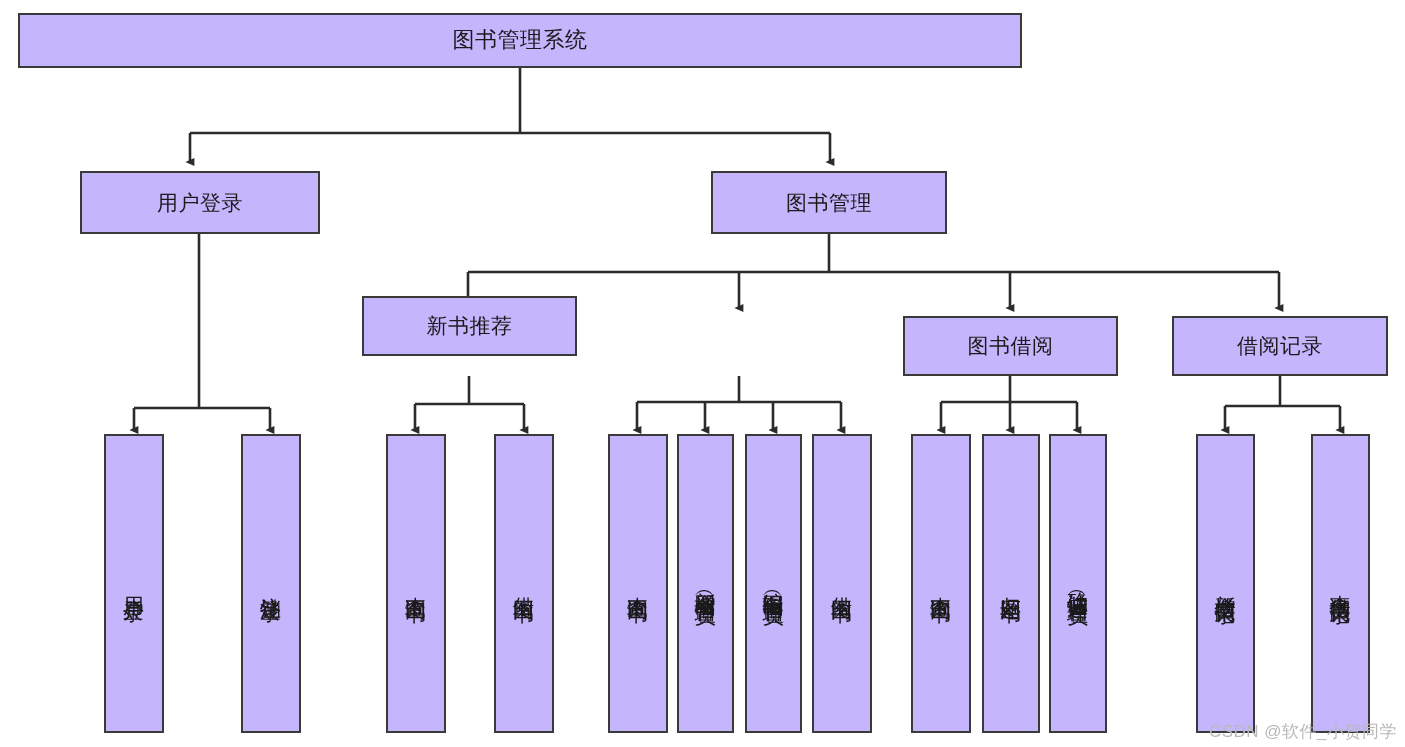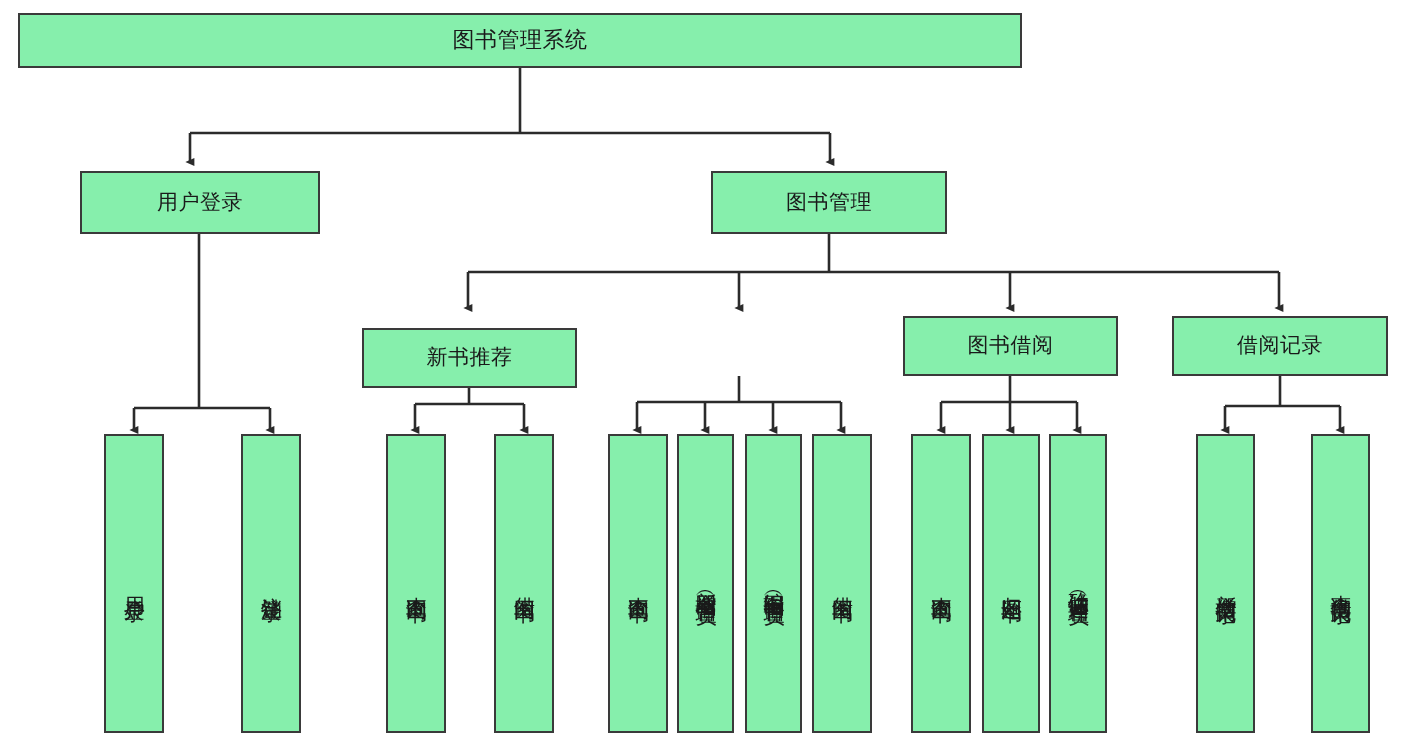--- a/index.html
+++ b/index.html
@@ -22,27 +22,26 @@
   svg.edges {
     position: absolute;
     left: 0;
     top: 0;
     width: 1405px;
     height: 747px;
   }
   .node {
     position: absolute;
     box-sizing: border-box;
-    background: #86efac;
+    background: #c4b5fd;
     border: 2.5px solid #3a3a3a;
     display: flex;
     align-items: center;
     justify-content: center;
     color: #1a1a1a;
-    font-family: Liberation Serif, serif;
   }
   .node .label {
     display: block;
     text-align: center;
     line-height: 1.22;
     letter-spacing: 0.5px;
   }
   .node.horizontal .label {
     writing-mode: horizontal-tb;
     font-size: 21px;
@@ -130,21 +129,21 @@
   </div>
 
   <div class="node horizontal" style="left:80px; top:171px; width:240px; height:63px;">
     <span class="label">用户登录</span>
   </div>
 
   <div class="node horizontal" style="left:711px; top:171px; width:236px; height:63px;justify-content:center;">
     <span class="label">图书管理</span>
   </div>
 
-  <div class="node horizontal" style="left:362px; top:328px; width:215px; height:60px;">
+  <div class="node horizontal" style="left:362px; top:296px; width:215px; height:60px;">
     <span class="label">新书推荐</span>
   </div>
 
 
   <div class="node horizontal" style="left:903px; top:316px; width:215px; height:60px;">
     <span class="label">图书借阅</span>
   </div>
 
   <div class="node horizontal" style="left:1172px; top:316px; width:216px; height:60px;justify-content:center;">
     <span class="label">借阅记录</span>
@@ -195,14 +194,15 @@
   </div>
 
   <div class="node vertical" style="left:1196px; top:434px; width:59px; height:299px;">
     <span class="label">新增借阅记录</span>
   </div>
 
   <div class="node vertical" style="left:1311px; top:434px; width:59px; height:299px;">
     <span class="label">查询借阅记录</span>
   </div>
 
+  <div id="watermark">CSDN @软件_小贺同学</div>
 
 </div>
 
 </body></html>

